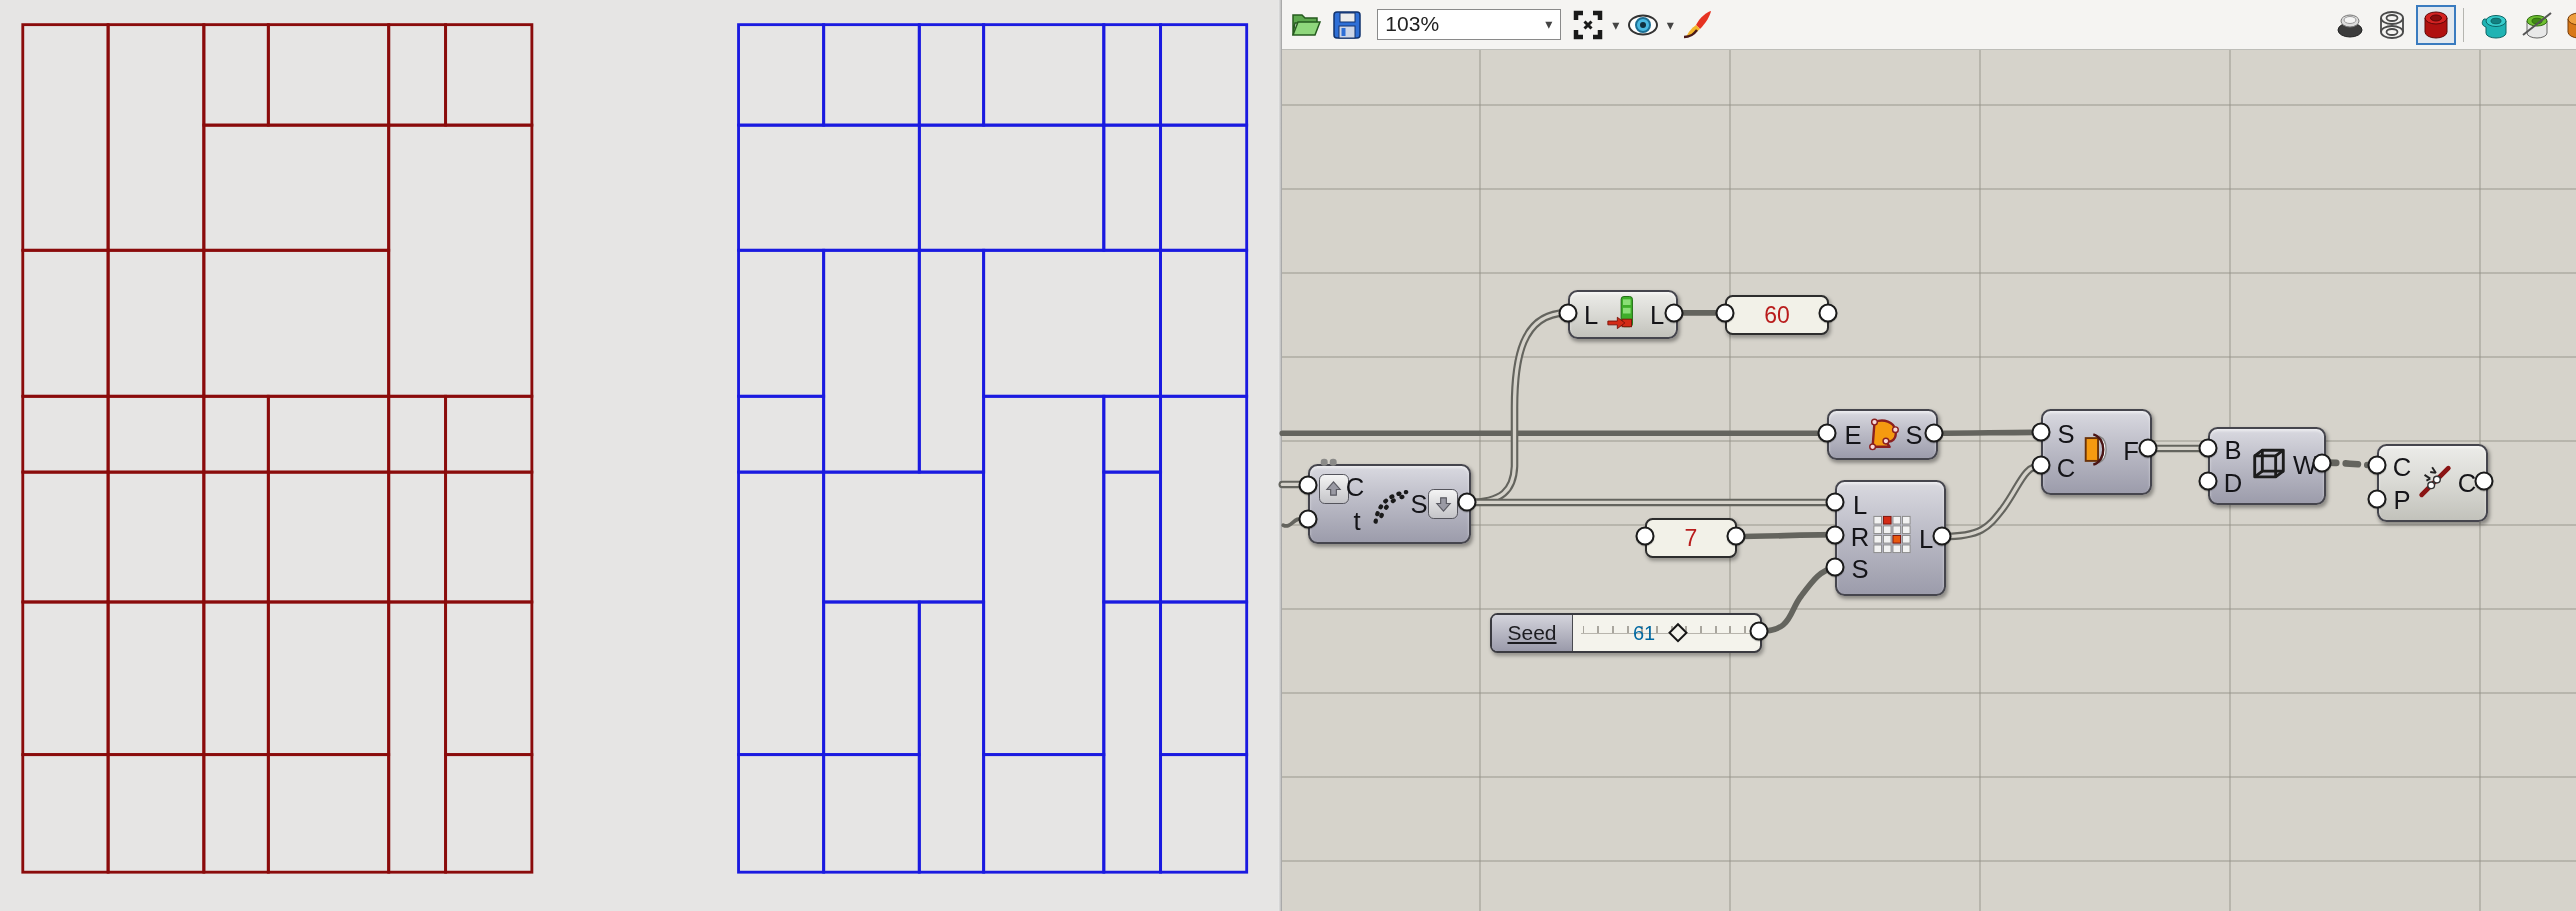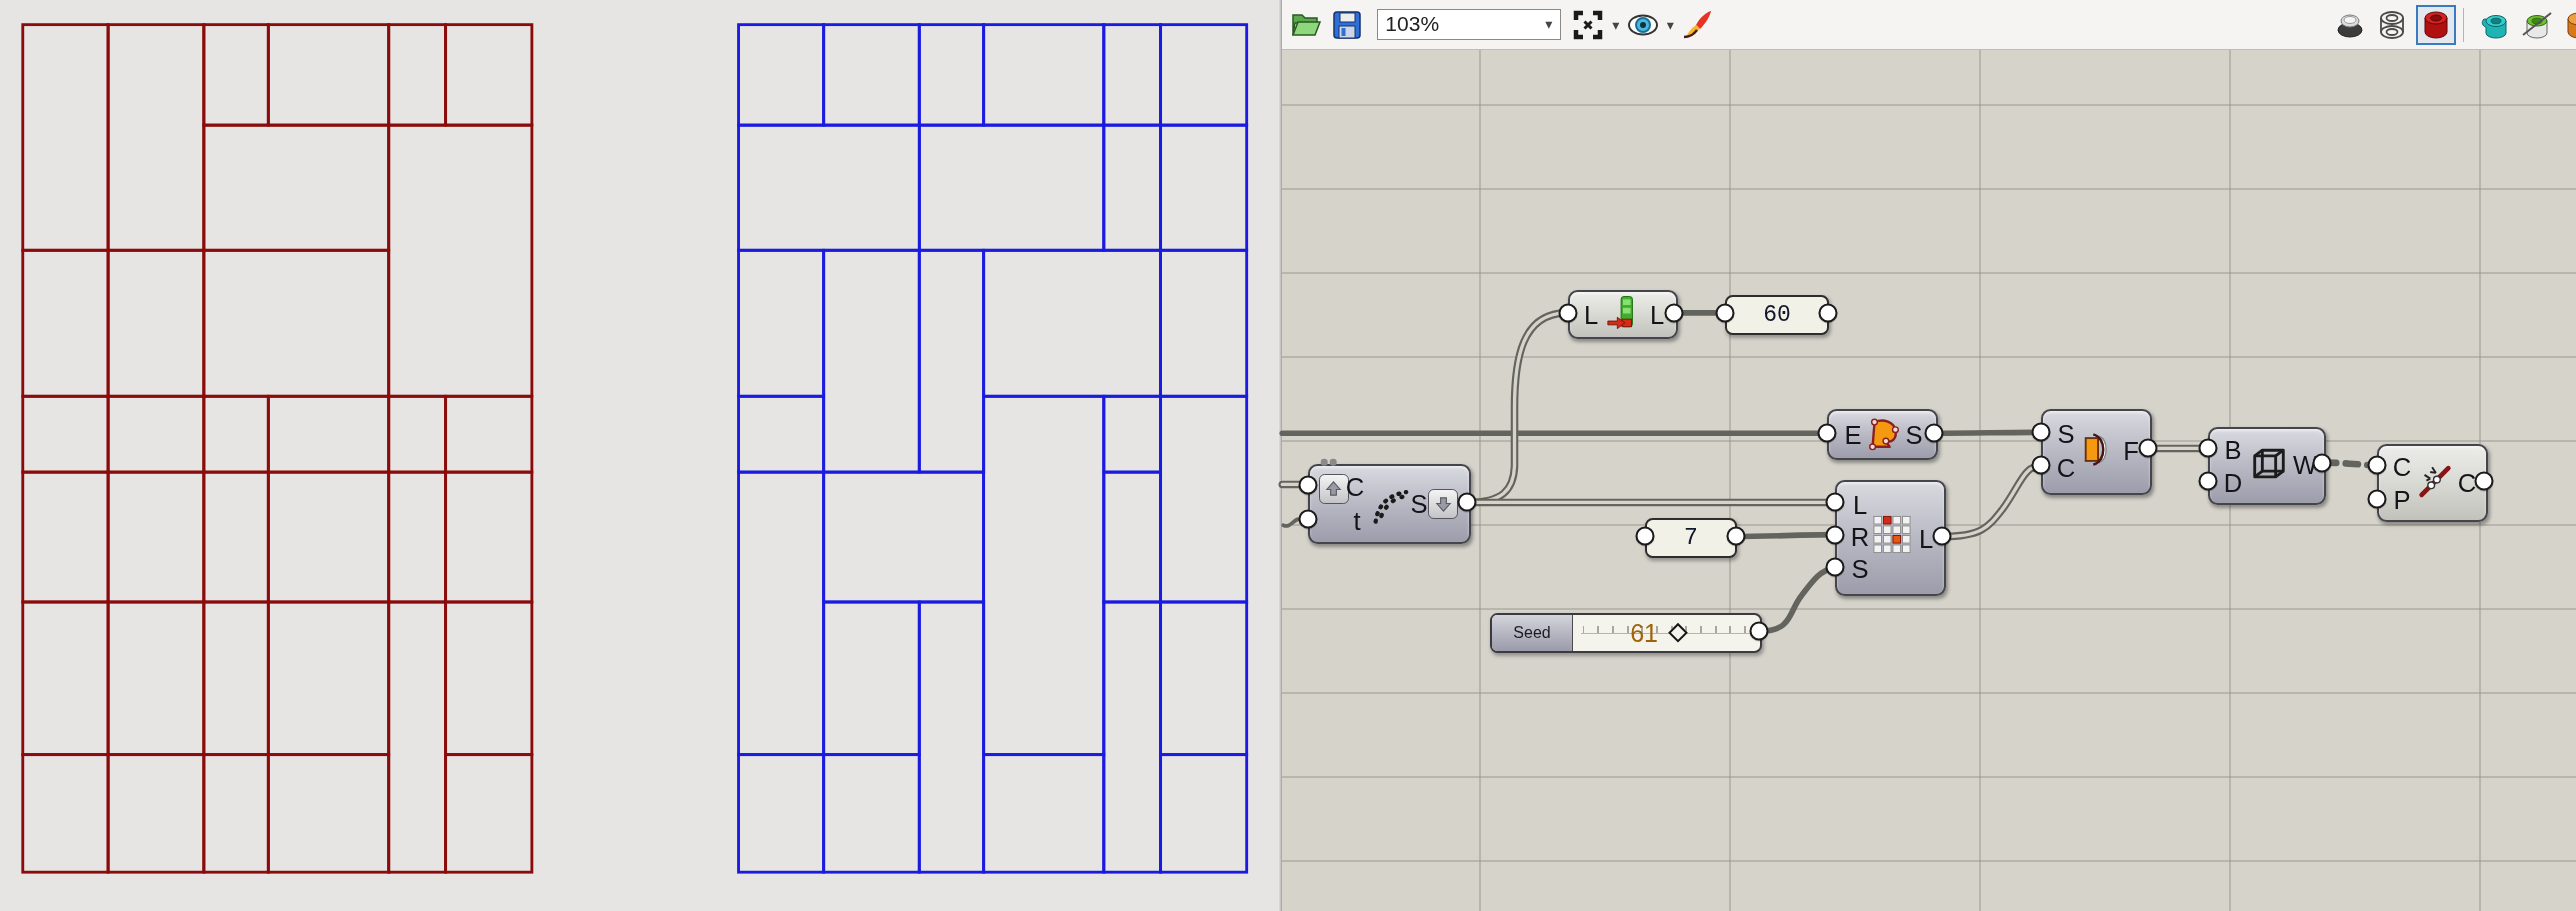--- a/index.html
+++ b/index.html
@@ -29,40 +29,40 @@
                      linear-gradient(to bottom,rgba(148,145,136,.45) 1.9px,transparent 1.9px);
     background-size:250px 84px;background-position:197px 54px;}
   #wires{position:absolute;left:0;top:0;width:2576px;height:912px;pointer-events:none;}
   
   .comp{position:absolute;border:2.8px solid #45454d;border-radius:9.5px;
         background:linear-gradient(180deg,#d9d9e0 0%,#bcbcc7 45%,#9c9cab 100%);
         box-shadow:inset 0 1.9px 2.8px rgba(255,255,255,.55),1.9px 2.8px 3.8px rgba(0,0,0,.35);}
   .comp.light{background:linear-gradient(180deg,#ecece9 0%,#d9d9d4 50%,#c2c2bb 100%);}
   .panel{position:absolute;border:2.8px solid #2d2d2d;border-radius:7.6px;background:#f2f1e8;
          box-shadow:1.9px 2.8px 3.8px rgba(0,0,0,.3);display:flex;align-items:center;justify-content:center;
-         font-size:23px;color:#0f172a;font-family:Liberation Mono, monospace;}
+         font-size:23px;color:#b91c1c;}
   .port{position:absolute;width:15px;height:15px;border-radius:50%;background:#fff;
         border:2.8px solid #1b1b1b;transform:translate(-50%,-50%);box-shadow:0 0.9px 0.9px rgba(0,0,0,.25);}
   .plabel{position:absolute;transform:translate(-50%,-50%);font-size:25.6px;color:#141418;}
   .zbtn{position:absolute;width:28.4px;height:28.4px;border:1.9px solid #54545c;border-radius:5.7px;
         background:linear-gradient(180deg,#f4f4f4,#c4c4c8);display:flex;align-items:center;justify-content:center;}
   .zbtn svg{width:19px;height:19px;}
   .cicon{position:absolute;transform:translate(-50%,-50%);}
   .dot{position:absolute;width:6.6px;height:6.6px;border-radius:50%;background:#8a8a88;transform:translate(-50%,-50%);}
   
   #slider{position:absolute;left:1490px;top:613px;width:268px;height:36px;border:2.8px solid #3a3a40;
           border-radius:7.6px;background:#f4f3ec;box-shadow:1.9px 2.8px 3.8px rgba(0,0,0,.3);display:flex;}
   #slider-cap{width:80px;background:linear-gradient(180deg,#d4d4dc,#9a9aaa);border-right:1.9px solid #4a4a50;
               border-radius:4.7px 0 0 4.7px;display:flex;align-items:center;justify-content:center;
-              font-size:16px;color:#1c1c20;}
+              font-size:21px;color:#1c1c20;text-decoration:underline;}
   #slider-track{position:relative;flex:1;}
   #slider-baseline{position:absolute;left:7.6px;right:7.6px;top:50%;height:0.9px;background:#b8b5ad;}
   .tick{position:absolute;top:calc(50% - 6.6px);width:1.9px;height:6.6px;background:#a9a69e;}
   #slider-value{position:absolute;left:38%;top:50%;transform:translate(-50%,-50%);
-                font-size:25px;color:#a16207;}
+                font-size:20px;color:#0369a1;}
   #slider-handle{position:absolute;left:56%;top:50%;width:10.4px;height:10.4px;background:#f4f3ec;
                  border:2.8px solid #161616;transform:translate(-50%,-50%) rotate(45deg);}
 </style>
 </head>
 <body>
 
 <div id="stage">
 
   <div id="viewport">
     <svg id="pattern-svg" width="1278" height="912" viewBox="0 0 1348 962">

